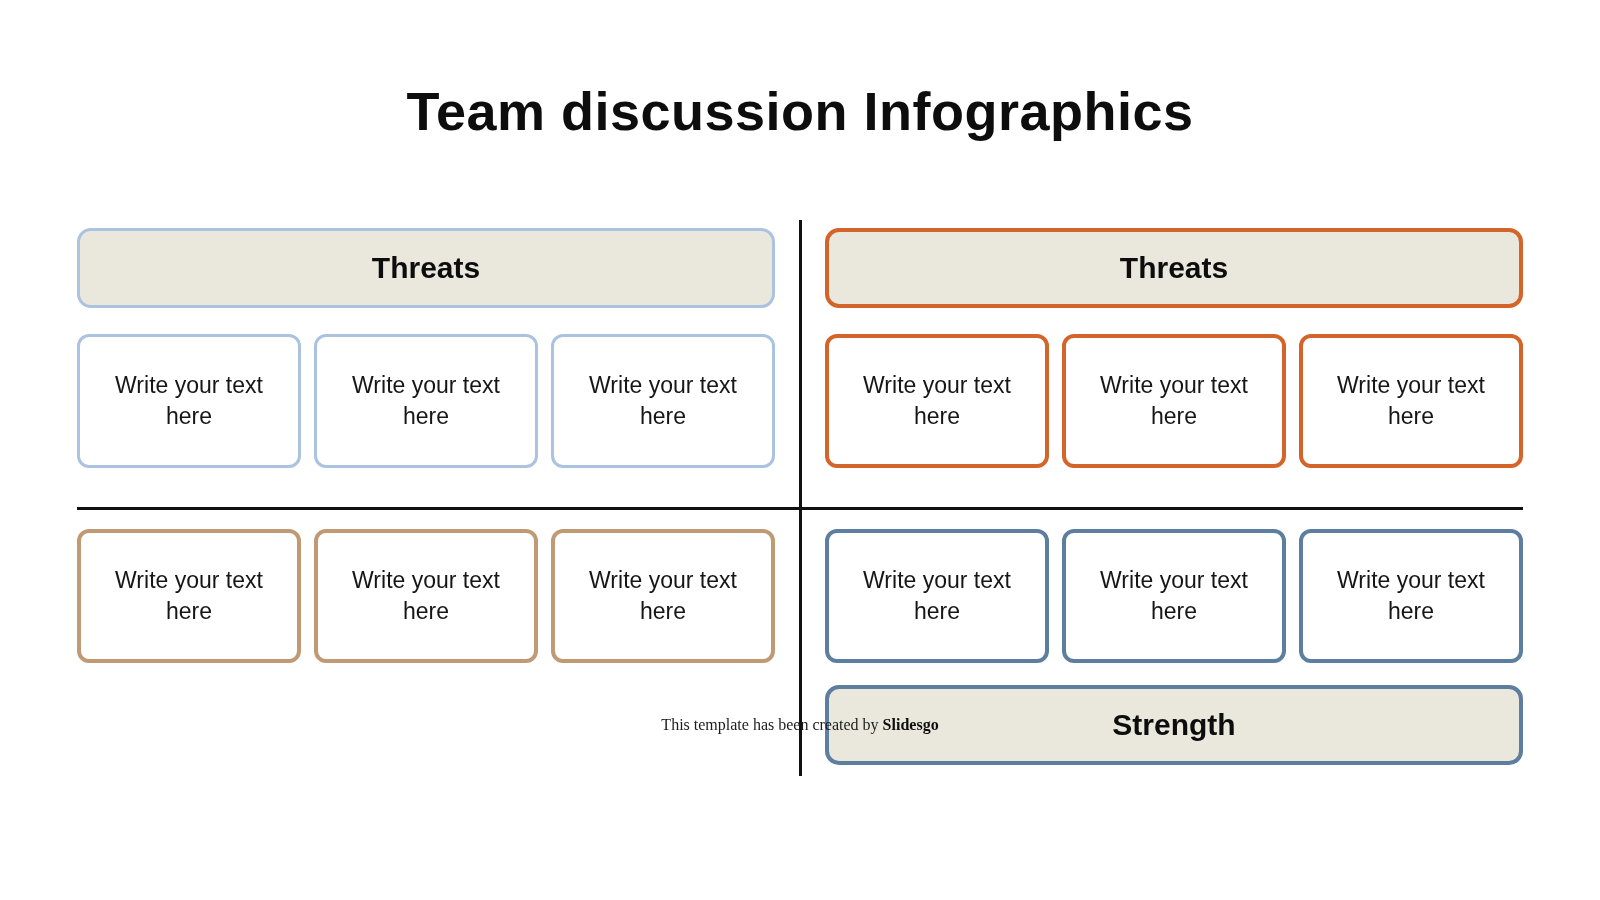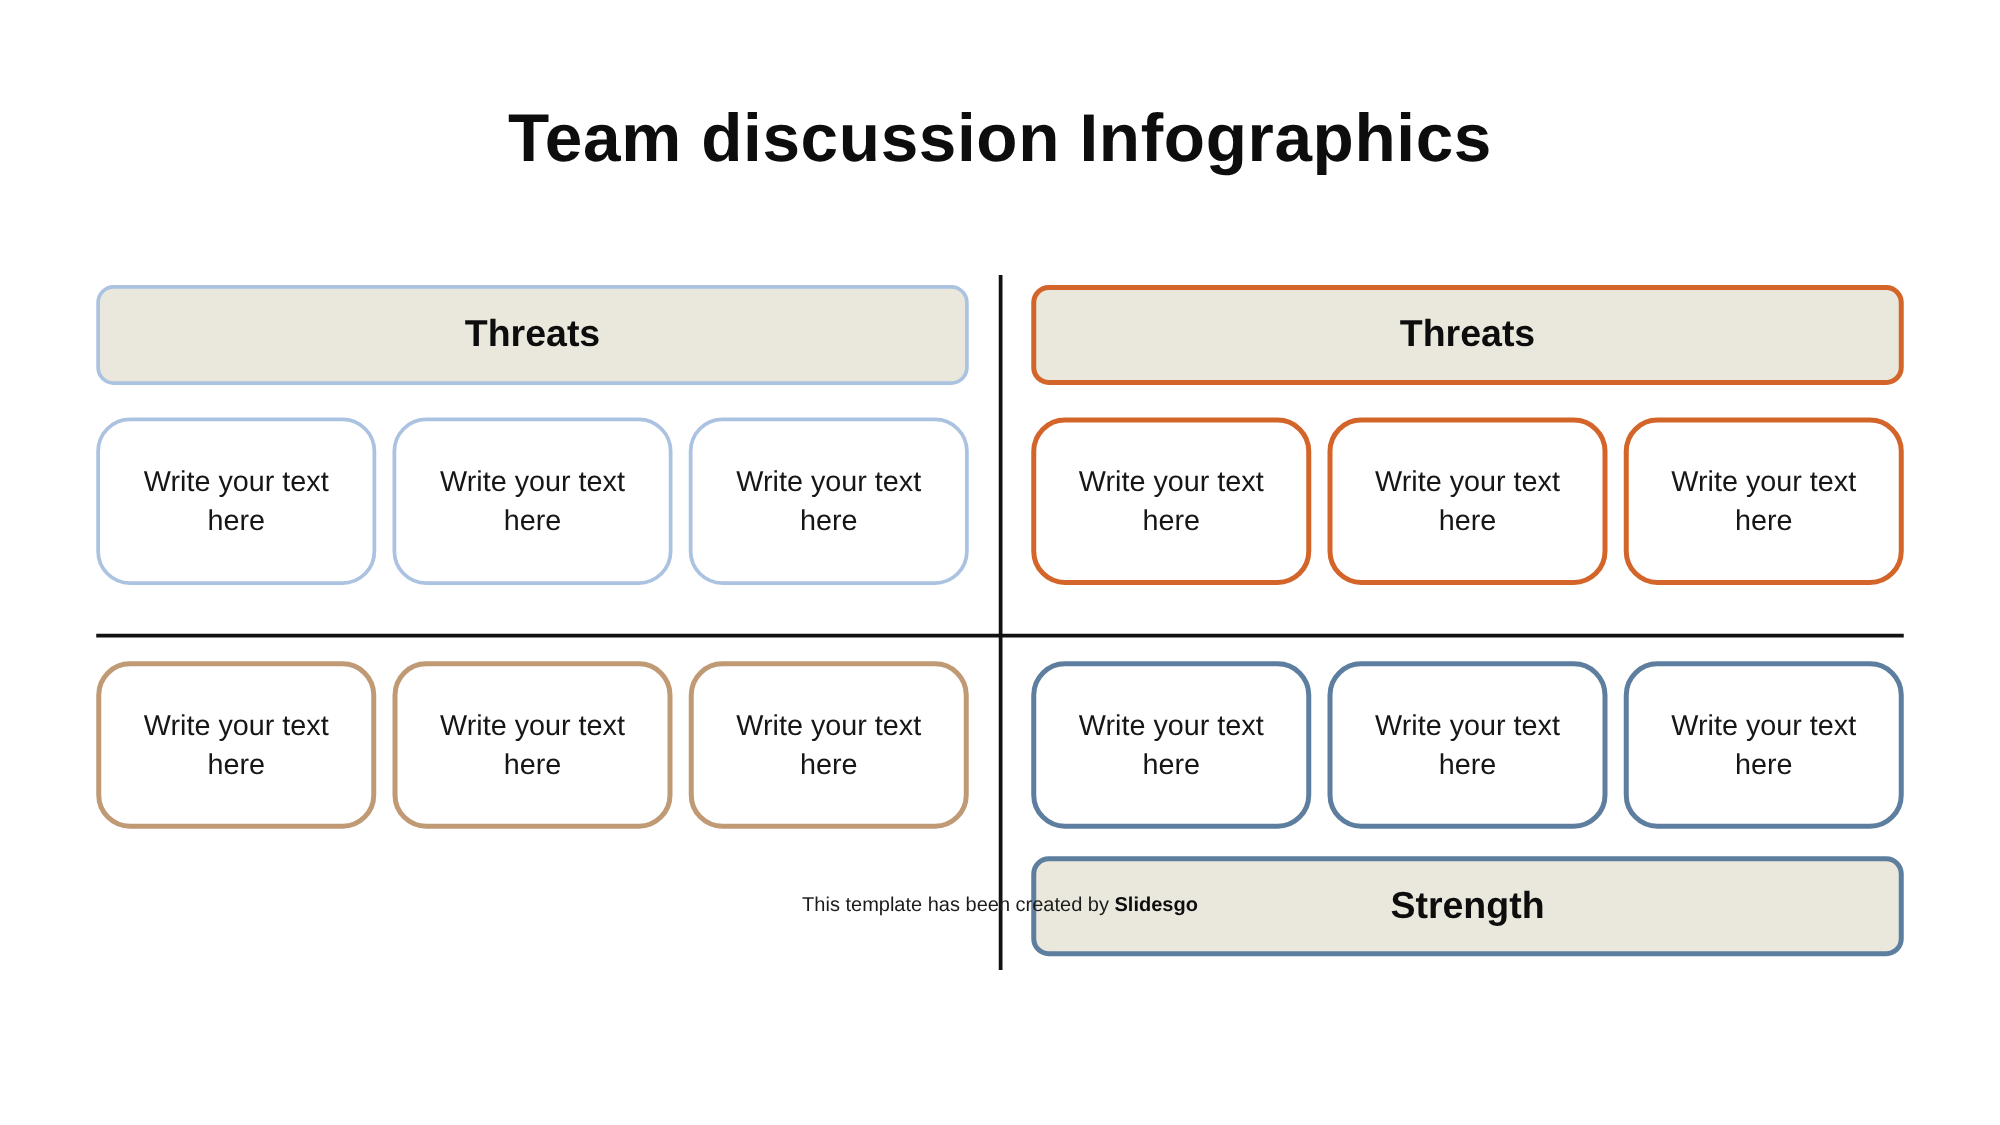--- a/index.html
+++ b/index.html
@@ -61,21 +61,21 @@
     justify-content: center;
     font-size: 30px;
     font-weight: 700;
     color: #0d0d0d;
     cursor: text;
   }
   .cells { display: flex; gap: 13px; }
   .cell {
     flex: 1;
     height: 134px;
-    border-radius: 27px;
+    border-radius: 12px;
     border: var(--bw) solid var(--accent);
     background: #ffffff;
     display: flex;
     align-items: center;
     justify-content: center;
     text-align: center;
     font-size: 23px;
     line-height: 1.35;
     color: #161616;
     cursor: text;
@@ -84,20 +84,21 @@
   .quadrant.top .q-header { margin-bottom: 26px; }
   .quadrant.bottom .cells { margin-bottom: 22px; }
   .footer {
     position: absolute;
     bottom: 42px;
     left: 0;
     width: 100%;
     text-align: center;
     font-size: 16px;
     color: #1c1c1c;
+    font-family: Liberation Serif, serif;
   }
   .footer b { font-weight: 700; color: #0d0d0d; }
 </style>
 </head>
 <body>
 
 <div class="stage">
 
   <h1 class="slide-title">Team discussion Infographics</h1>
 

